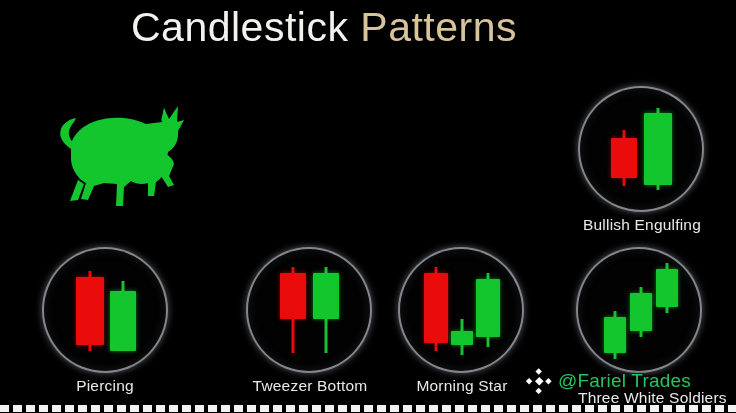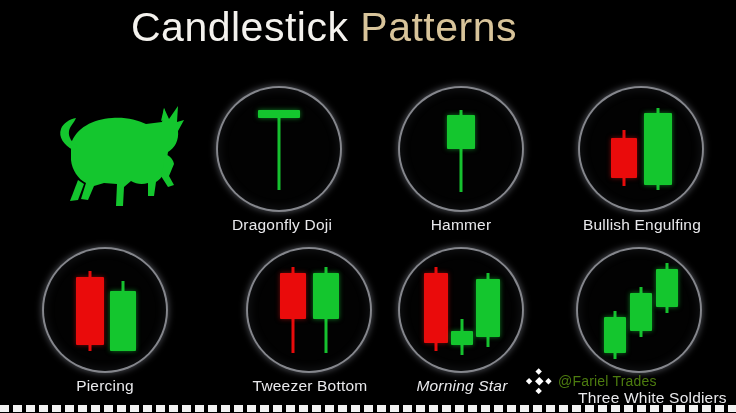--- a/index.html
+++ b/index.html
@@ -105,22 +105,22 @@
   #watermark {
     position: absolute;
     left: 526px;
     top: 366px;
     height: 30px;
     display: flex;
     align-items: center;
     gap: 6px;
   }
   #watermark .wm-text {
-    color: #4d7c0f;
-    font-size: 14px;
+    color: #22c55e;
+    font-size: 19px;
     line-height: 22px;
     white-space: nowrap;
     letter-spacing: 0.2px;
     text-shadow: 0 0 3px rgba(0,0,0,0.9);
   }
   #wm-logo { width: 26px; height: 26px; display: block; }
 
   
   #progress-strip {
     position: absolute;
@@ -159,44 +159,21 @@
         <path d="M40 92 L46 96 L40 112 L32 113 Z"></path>
 
         <path d="M35 62 C26 57 20 49 23 41 C25 35 32 31 38 30 C36 35 32 38 31 43
                  C30 49 34 55 40 58 Z"></path>
 
         <path d="M123 33 L126 20 L129 30 Z"></path>
       </g>
     </svg>
   </div>
 
-  <div class="cell" style="left:218px; top:88px; width:128px; height:152px;">
-    <div class="circle" style="left:0; top:0; width:122px; height:122px;">
-      <div class="circle-inner">
-
-        <div class="candle up" style="left:40px; top:22px; width:42px; height:80px;">
-          <div class="wick" style="top:8px; height:72px; width:3px;"></div>
-          <div class="body" style="top:0; height:8px;"></div>
-        </div>
-      </div>
-    </div>
-    <div class="label" style="top:128px;">Dragonfly Doji</div>
-  </div>
-
-  <div class="cell" style="left:400px; top:88px; width:122px; height:152px;">
-    <div class="circle" style="left:0; top:0; width:122px; height:122px;">
-      <div class="circle-inner">
-        <div class="candle up" style="left:47px; top:22px; width:28px; height:82px;">
-          <div class="wick" style="top:0; height:82px;"></div>
-          <div class="body" style="top:5px; height:34px;"></div>
-        </div>
-      </div>
-    </div>
-    <div class="label" style="top:128px;">Hammer</div>
-  </div>
+
 
   <div class="cell" style="left:580px; top:88px; width:124px; height:152px;">
     <div class="circle" style="left:0; top:0; width:122px; height:122px;">
       <div class="circle-inner">
         <div class="candle down" style="left:31px; top:42px; width:26px; height:56px;">
           <div class="wick" style="top:0; height:56px;"></div>
           <div class="body" style="top:8px; height:40px;"></div>
         </div>
         <div class="candle up" style="left:64px; top:20px; width:28px; height:82px;">
           <div class="wick" style="top:0; height:82px;"></div>
@@ -249,21 +226,21 @@
         <div class="candle up" style="left:51px; top:70px; width:22px; height:36px;">
           <div class="wick" style="top:0; height:36px;"></div>
           <div class="body" style="top:12px; height:14px;"></div>
         </div>
         <div class="candle up" style="left:76px; top:24px; width:24px; height:74px;">
           <div class="wick" style="top:0; height:74px;"></div>
           <div class="body" style="top:6px; height:58px;"></div>
         </div>
       </div>
     </div>
-    <div class="label" style="top:128px;font-style:italic;">Morning Star</div>
+    <div class="label" style="top:128px;">Morning Star</div>
   </div>
 
   <div class="cell" style="left:578px; top:249px; width:124px; height:152px;">
     <div class="circle" style="left:0; top:0; width:122px; height:122px;">
       <div class="circle-inner">
         <div class="candle up" style="left:26px; top:62px; width:22px; height:48px;">
           <div class="wick" style="top:0; height:48px;"></div>
           <div class="body" style="top:6px; height:36px;"></div>
         </div>
         <div class="candle up" style="left:52px; top:38px; width:22px; height:50px;">

